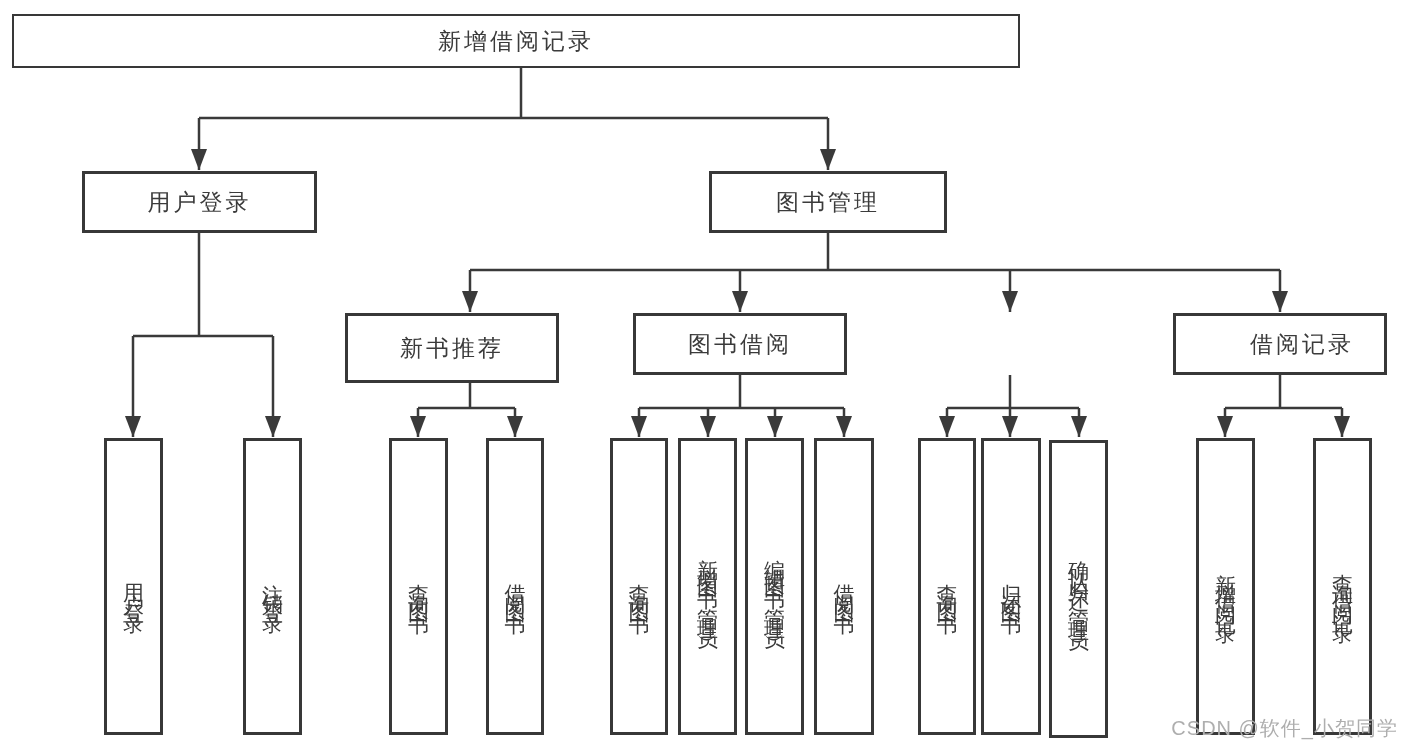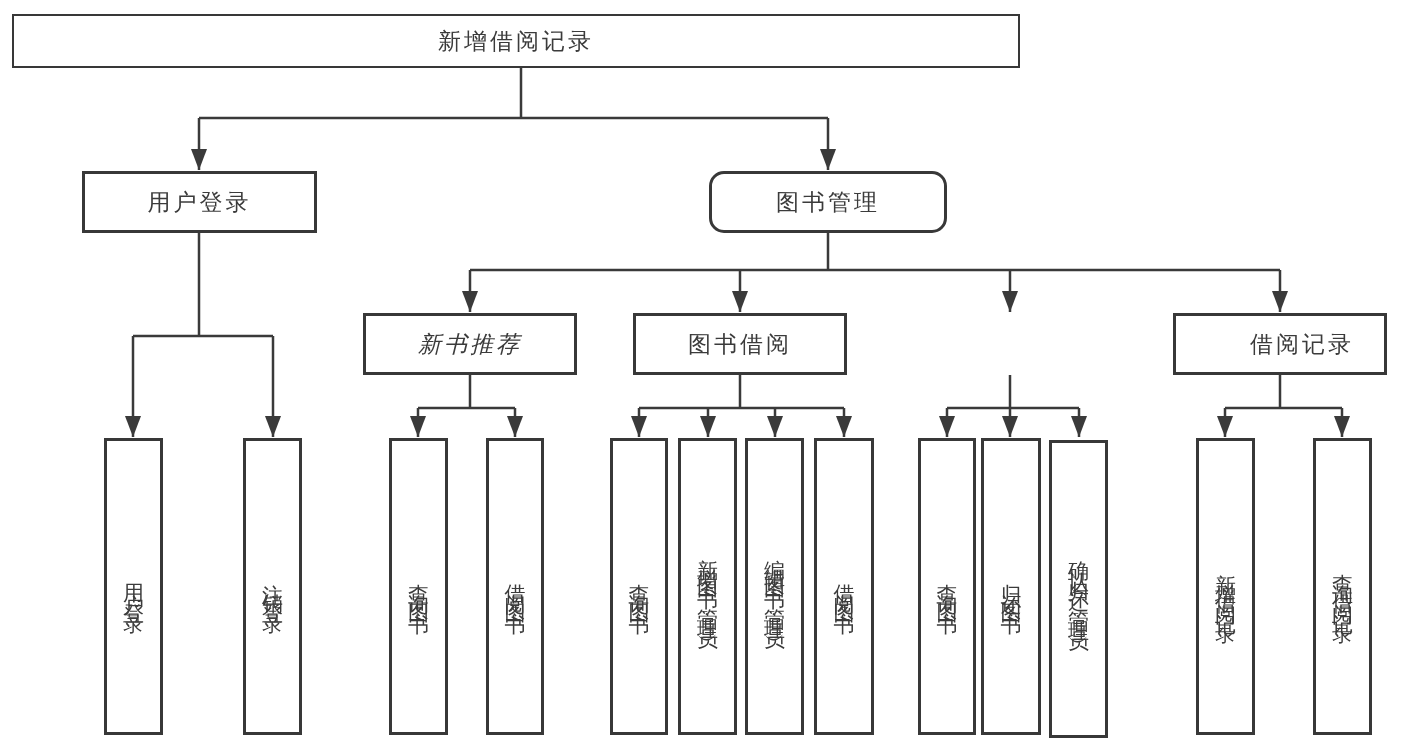--- a/index.html
+++ b/index.html
@@ -98,23 +98,23 @@
       <line x1="1010" y1="375" x2="1010" y2="437" marker-end="url(#ah)"></line>
       <line x1="1079" y1="408" x2="1079" y2="437" marker-end="url(#ah)"></line>
       <line x1="1225" y1="408" x2="1225" y2="437" marker-end="url(#ah)"></line>
       <line x1="1342" y1="408" x2="1342" y2="437" marker-end="url(#ah)"></line>
     </g>
   </svg>
 
   <div class="node root" style="left:12px; top:14px; width:1008px; height:54px;">新增借阅记录</div>
 
   <div class="node" style="left:82px; top:171px; width:235px; height:62px;">用户登录</div>
-  <div class="node" style="left:709px; top:171px; width:238px; height:62px;border-radius:15px;">图书管理</div>
+  <div class="node" style="left:709px; top:171px; width:238px; height:62px;">图书管理</div>
 
-  <div class="node" style="left:363px; top:313px; width:214px; height:62px;font-style:italic;">新书推荐</div>
+  <div class="node" style="left:345px; top:313px; width:214px; height:70px;">新书推荐</div>
   <div class="node" style="left:633px; top:313px; width:214px; height:62px;text-align:center;">图书借阅</div>
   <div class="node" style="left:1173px; top:313px; width:214px; height:62px;padding-left:44px;">借阅记录</div>
 
   <div class="node vnode" style="left:104px; top:438px; width:59px; height:297px;">用户登录</div>
   <div class="node vnode" style="left:243px; top:438px; width:59px; height:297px;">注销登录</div>
 
   <div class="node vnode" style="left:389px; top:438px; width:59px; height:297px;">查询图书</div>
   <div class="node vnode" style="left:486px; top:438px; width:58px; height:297px;">借阅图书</div>
 
   <div class="node vnode" style="left:610px; top:438px; width:58px; height:297px;">查询图书</div>
@@ -122,14 +122,15 @@
   <div class="node vnode" style="left:745px; top:438px; width:59px; height:297px;">编辑图书（管理员）</div>
   <div class="node vnode" style="left:814px; top:438px; width:60px; height:297px;">借阅图书</div>
 
   <div class="node vnode" style="left:918px; top:438px; width:58px; height:297px;">查询图书</div>
   <div class="node vnode" style="left:981px; top:438px; width:60px; height:297px;">归还图书</div>
   <div class="node vnode" style="left:1049px; top:440px; width:59px; height:298px;">确认归还（管理员）</div>
 
   <div class="node vnode" style="left:1196px; top:438px; width:59px; height:297px;">新增借阅记录</div>
   <div class="node vnode" style="left:1313px; top:438px; width:59px; height:297px;">查询借阅记录</div>
 
+  <div class="watermark">CSDN @软件_小贺同学</div>
 
 </div>
 
 </body></html>

